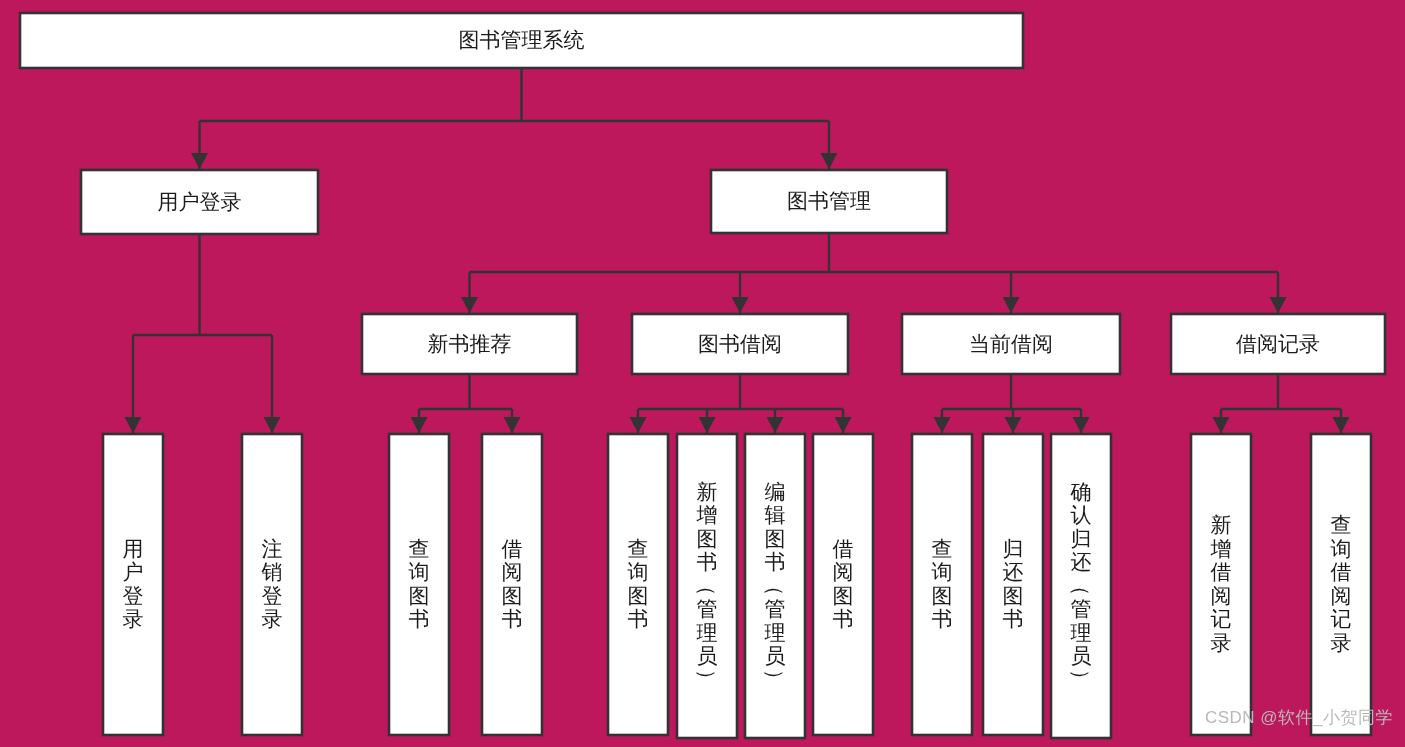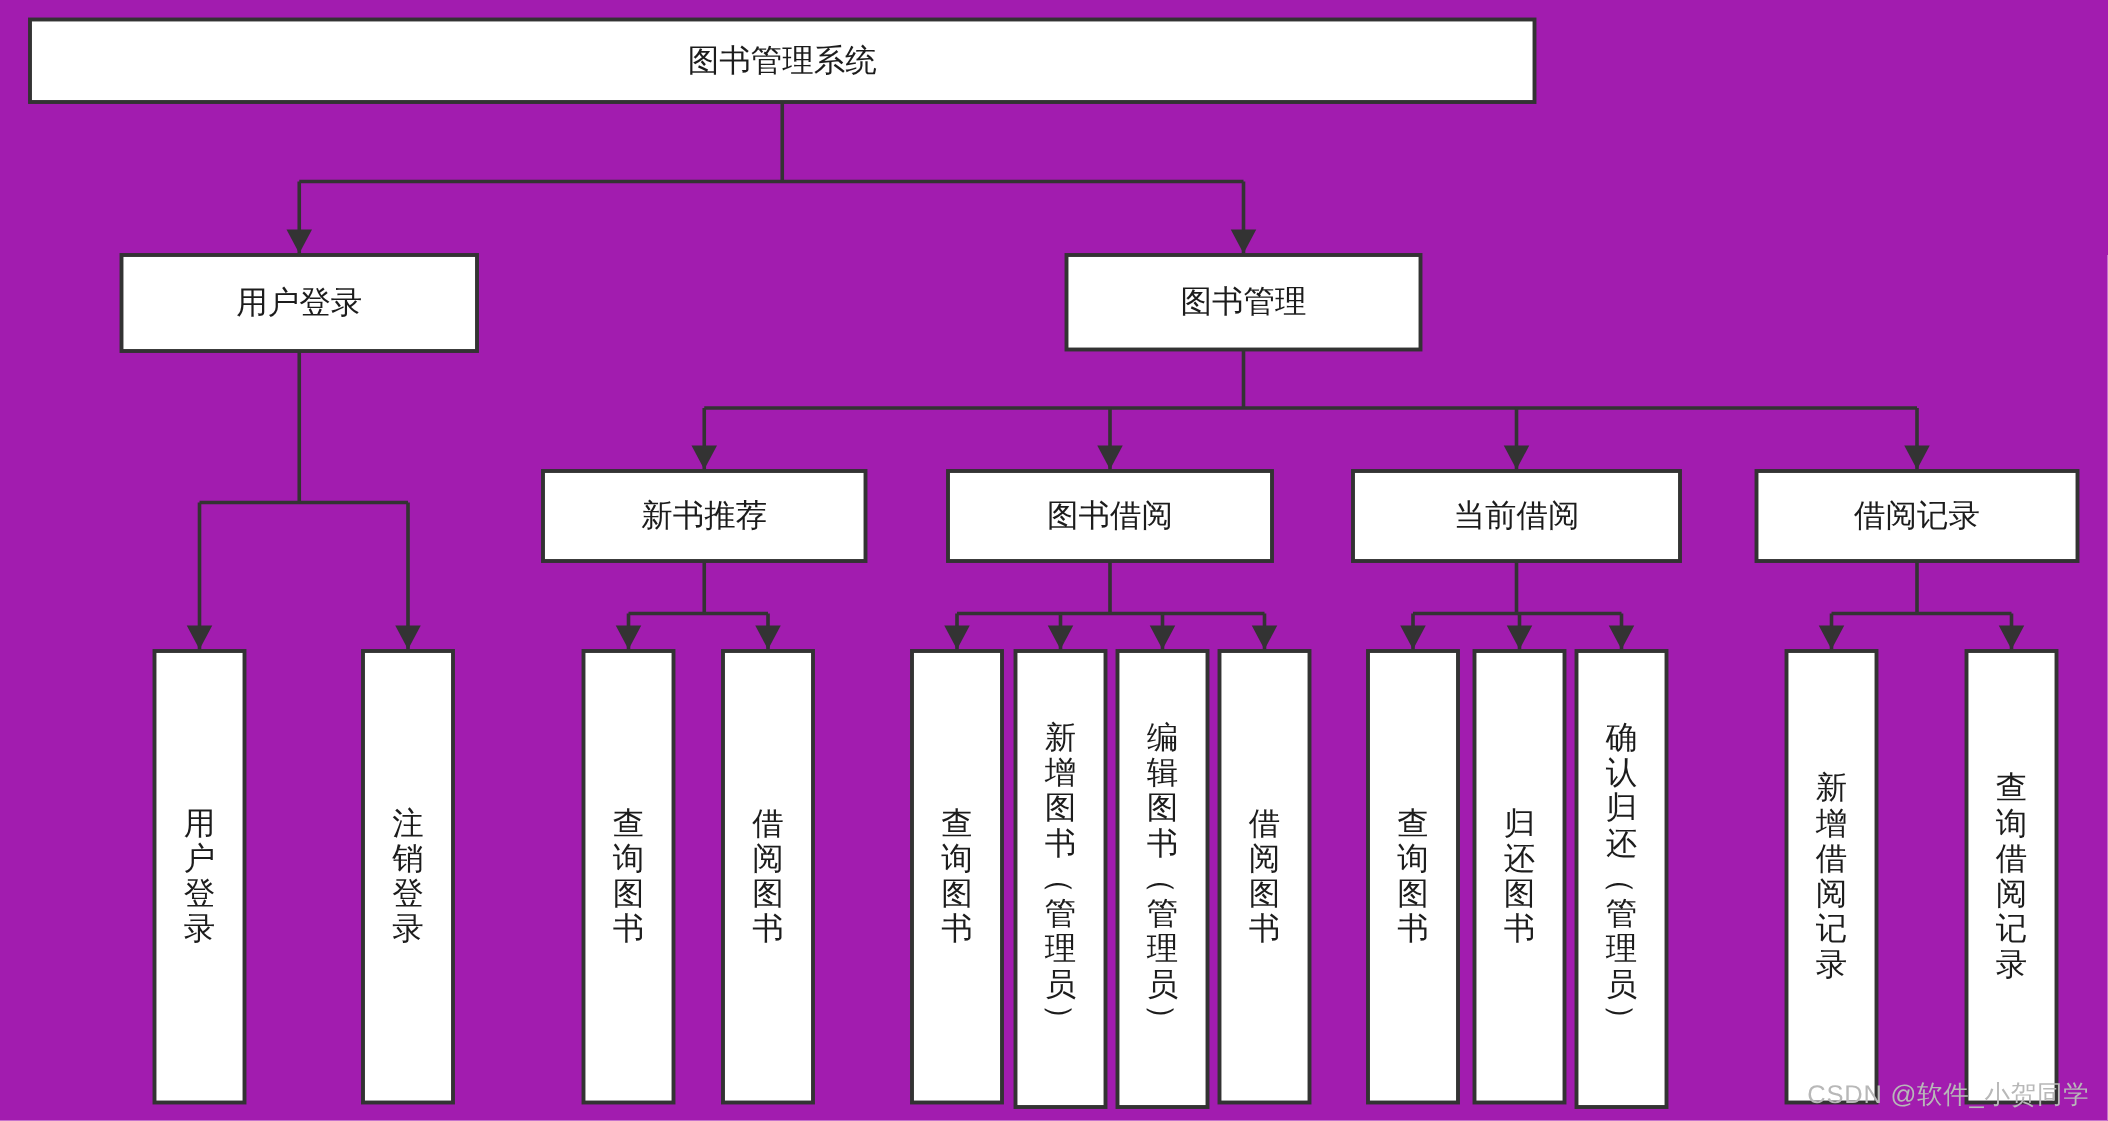--- a/index.html
+++ b/index.html
@@ -10,21 +10,21 @@
   body {
     width: 1405px;
     height: 747px;
     font-family: "Liberation Sans", "DejaVu Sans", sans-serif;
     overflow: hidden;
   }
   #diagram-root {
     position: relative;
     width: 1405px;
     height: 747px;
-    background: #a21caf;
+    background: #be185d;
   }
   svg.diagram-canvas {
     position: absolute;
     left: 0;
     top: 0;
     width: 1405px;
     height: 747px;
   }
   .node-box {
     fill: #ffffff;
@@ -49,21 +49,21 @@
   }
   .node-label-v {
     font-family: "Liberation Sans", "DejaVu Sans", sans-serif;
     font-size: 21px;
     fill: #1c1c1c;
     text-anchor: middle;
   }
   .watermark {
     position: absolute;
     right: 12px;
-    bottom: 6px;
+    bottom: 18px;
     font-family: "Liberation Sans", "DejaVu Sans", sans-serif;
     font-size: 17px;
     color: #b8b8b8;
     letter-spacing: 0.5px;
     white-space: nowrap;
     user-select: none;
   }
 </style>
 </head>
 <body>

